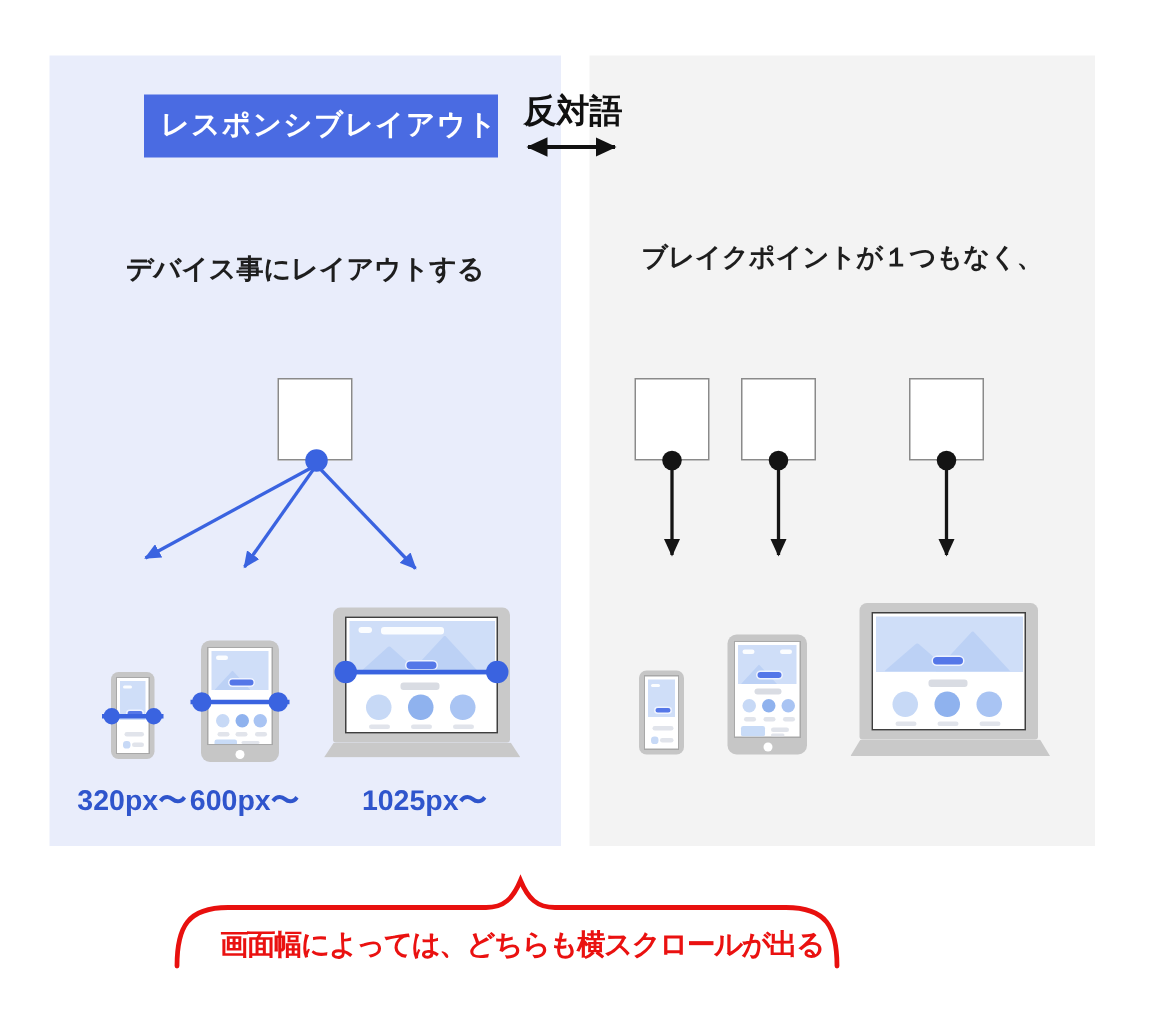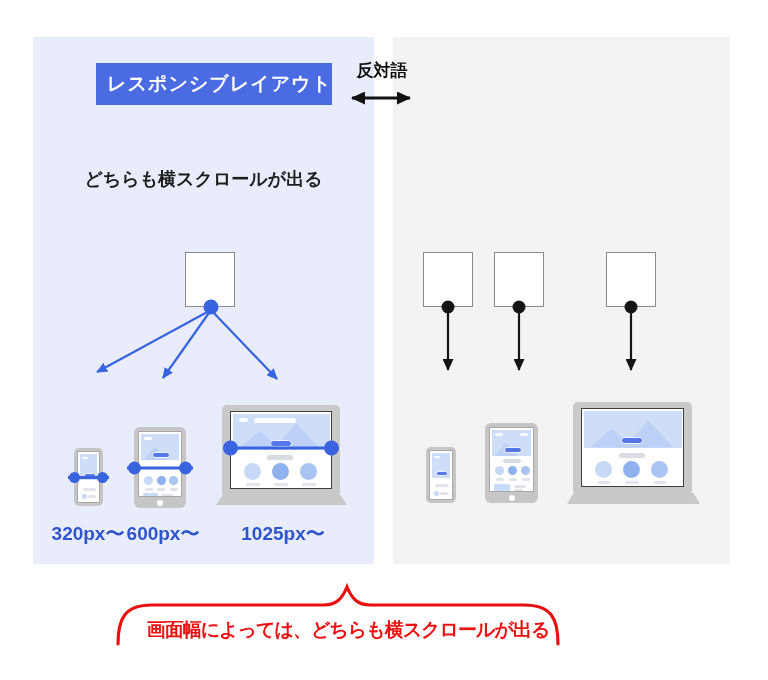--- a/index.html
+++ b/index.html
@@ -11,21 +11,21 @@
   #left-panel{left:33px;width:341px;background:#e9edfb;}
   #right-panel{left:393px;width:337px;background:#f3f3f3;}
   .badge{
     position:absolute;top:63px;height:42px;line-height:42px;text-align:center;
     color:#fff;font-size:19px;font-weight:700;letter-spacing:1px;z-index:3;
   }
   #responsive-badge{left:96px;width:236px;background:#4a6be2;text-align:right;}
   #adaptive-badge{left:427px;width:254px;background:#111;}
   #relation-label{
     position:absolute;left:344px;top:59px;width:76px;text-align:center;
-    font-size:17px;font-weight:700;color:#111;z-index:3;
+    font-size:22px;font-weight:700;color:#111;z-index:3;
   }
   .caption{
     position:absolute;text-align:center;color:#1e1e1e;font-weight:600;z-index:2;
   }
   #responsive-caption{left:43px;top:167px;width:321px;font-size:18px;}
   #adaptive-caption{left:398px;top:157px;width:327px;font-size:17.5px;line-height:28px;}
   .srcbox{
     position:absolute;width:50px;height:55px;background:#fff;
     border:1.5px solid #8a8a8a;box-sizing:border-box;z-index:2;
   }
@@ -67,22 +67,23 @@
 <body>
 
 <div id="canvas">
 
   <div class="panel" id="left-panel"></div>
   <div class="panel" id="right-panel"></div>
 
   <div class="badge" id="responsive-badge">レスポンシブレイアウト</div>
   <div id="relation-label">反対語</div>
 
-  <div class="caption" id="responsive-caption">どちらも横スクロールが出る</div>
+  <div class="caption" id="responsive-caption">デバイス事にレイアウトする</div>
   <div class="caption" id="adaptive-caption">
+    <div>ブレイクポイントが１つもなく、</div>
   </div>
 
   <div class="srcbox" style="left:185px;top:252px;"></div>
   <div class="srcbox" style="left:423px;top:252px;"></div>
   <div class="srcbox" style="left:494px;top:252px;"></div>
   <div class="srcbox" style="left:606px;top:252px;"></div>
 
   <div class="dev phone" style="left:74px;top:448px;width:29px;height:58px;">
     <div class="scr">
       <div class="hero" style="left:2px;right:2px;top:2px;height:26px;">

